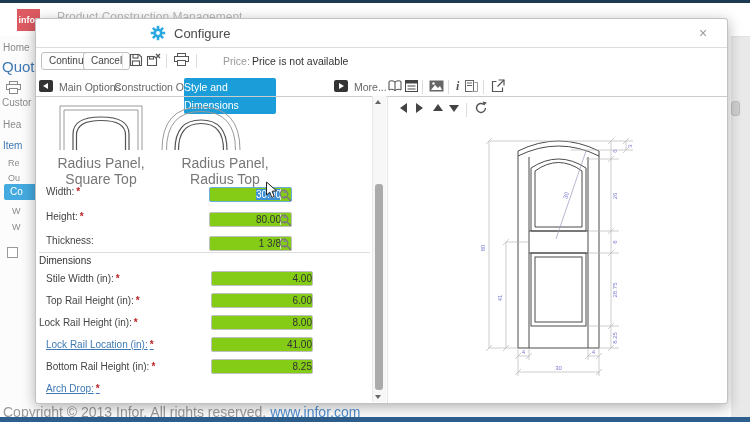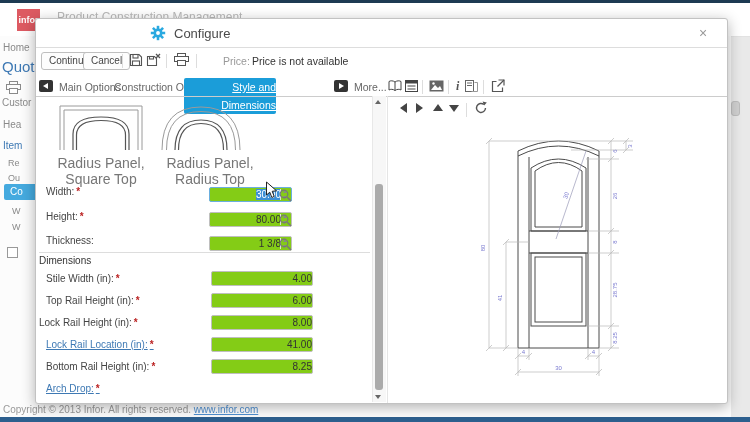--- a/index.html
+++ b/index.html
@@ -9,37 +9,37 @@
   
   #topstrip{left:0;top:0;width:750px;height:3px;background:#1d3a52;}
   #topbar{left:0;top:3px;width:750px;height:33px;background:#fff;border-bottom:1px solid #e2e2e2;}
   #pagebg{left:0;top:36px;width:731px;height:381px;background:#fcfcfc;}
   #logo{left:17px;top:9px;width:23px;height:22px;background:#dd5a62;color:#fff;
         font-size:9px;font-weight:bold;text-align:center;line-height:22px;}
   #apptitle{left:57px;top:10px;font-size:12px;color:#b9b9b9;}
   .sbtxt{font-size:10px;color:#8a8a8a;white-space:nowrap;}
   .sblink{color:#3e79b4;}
   #bottombar{left:0;top:417px;width:750px;height:5px;background:#2d5f8e;}
-  #footer{left:3px;top:404px;font-size:10px;color:#9a9a9a;white-space:nowrap;}
+  #footer{left:3px;top:404px;font-size:14px;color:#9a9a9a;white-space:nowrap;}
   #footer a{color:#4f8fd0;text-decoration:underline;}
   #bg-scroll-thumb{left:731px;top:101px;width:7px;height:13px;background:#cfcfcf;border:1px solid #bdbdbd;border-radius:3px;}
   #sb-sel{left:4px;top:184px;width:31px;height:16px;background:#45aadf;color:#fff;
           font-size:10px;line-height:16px;padding-left:6px;border-radius:2px 0 0 2px;}
   .chk{width:9px;height:9px;border:1px solid #999;background:#fff;}
   
   #modal{left:35px;top:18px;width:691px;height:384px;background:#fff;border:1px solid #c2c2c2;
          border-radius:3px;box-shadow:0 3px 14px rgba(0,0,0,.3);}
   #mhead{left:0;top:0;width:691px;height:28px;border-bottom:1px solid #ddd;}
   #mtitle{left:138px;top:7px;font-size:13px;color:#4a4a4a;}
   #mclose{left:663px;top:6px;font-size:14px;color:#9a9a9a;cursor:pointer;}
   .btn{height:16px;border:1px solid #bfbfbf;border-radius:3px;background:#fdfdfd;
        font-size:10px;color:#444;line-height:16px;padding:0 7px;text-align:center;}
   .vsep{width:1px;height:14px;background:#ddd;}
   .tab{font-size:10.5px;color:#666;line-height:18px;}
-  .tab.active{background:#1b9dd9;color:#fff;border-radius:2px;text-align:right;text-decoration:underline;}
+  .tab.active{background:#1b9dd9;color:#fff;border-radius:2px;text-align:left;}
   #tabline{left:0;top:77px;width:691px;height:1px;background:#ccc;}
   .fnav{width:14px;height:12px;background:#333;border-radius:2px;}
   .fnav .t{position:absolute;top:3px;width:0;height:0;border-style:solid;}
   .t-left{border-width:3.5px 5px 3.5px 0;border-color:transparent #fff transparent transparent;left:4px;}
   .t-right{border-width:3.5px 0 3.5px 5px;border-color:transparent transparent transparent #fff;left:5px;}
   
   .lbl{font-size:10px;color:#444;white-space:nowrap;}
   .lbl .req{color:#bb2222;font-weight:bold;margin-left:2px;}
   .lbl.link{color:#3e79b4;text-decoration:underline;}
   .inp{height:13px;border:1px solid #bfbfbf;border-radius:2px;background:#84cc16;
@@ -211,21 +211,21 @@
   <svg class="abs" style="left:122px;top:84px;" width="86" height="48" viewBox="0 0 86 48">
     <g fill="none" stroke="#9a9a9a" stroke-width="1">
       <path d="M4 47 Q4 4 43 4 Q82 4 82 47"></path>
         <path d="M8.5 47 Q8.5 8.5 43 8.5 Q77.5 8.5 77.5 47"></path>
     </g>
     <g fill="none" stroke="#555" stroke-width="1.2">
       <path d="M17 47 Q17 17 43 17 Q69 17 69 47"></path>
         <path d="M20.5 47 Q20.5 20.5 43 20.5 Q65.5 20.5 65.5 47"></path>
     </g>
   </svg>
-  <div class="abs thumb-label" style="left:92px;top:136px;width:116px;padding-left:24px;">Radius Panel, Radius Top</div>
+  <div class="abs thumb-label" style="left:107px;top:136px;width:116px;padding-left:24px;">Radius Panel, Radius Top</div>
 
   <div class="abs lbl" style="left:10px;top:167px;">
     <span>Width:</span><span class="req">*</span>
   </div>
   <div class="abs inp focus" style="left:173px;top:168px;width:55px;padding-right:10px;">
     <span class="sel">30.00</span>
     <div class="spinner">
         <div class="up"></div>
         <div class="dn"></div>
       </div>

